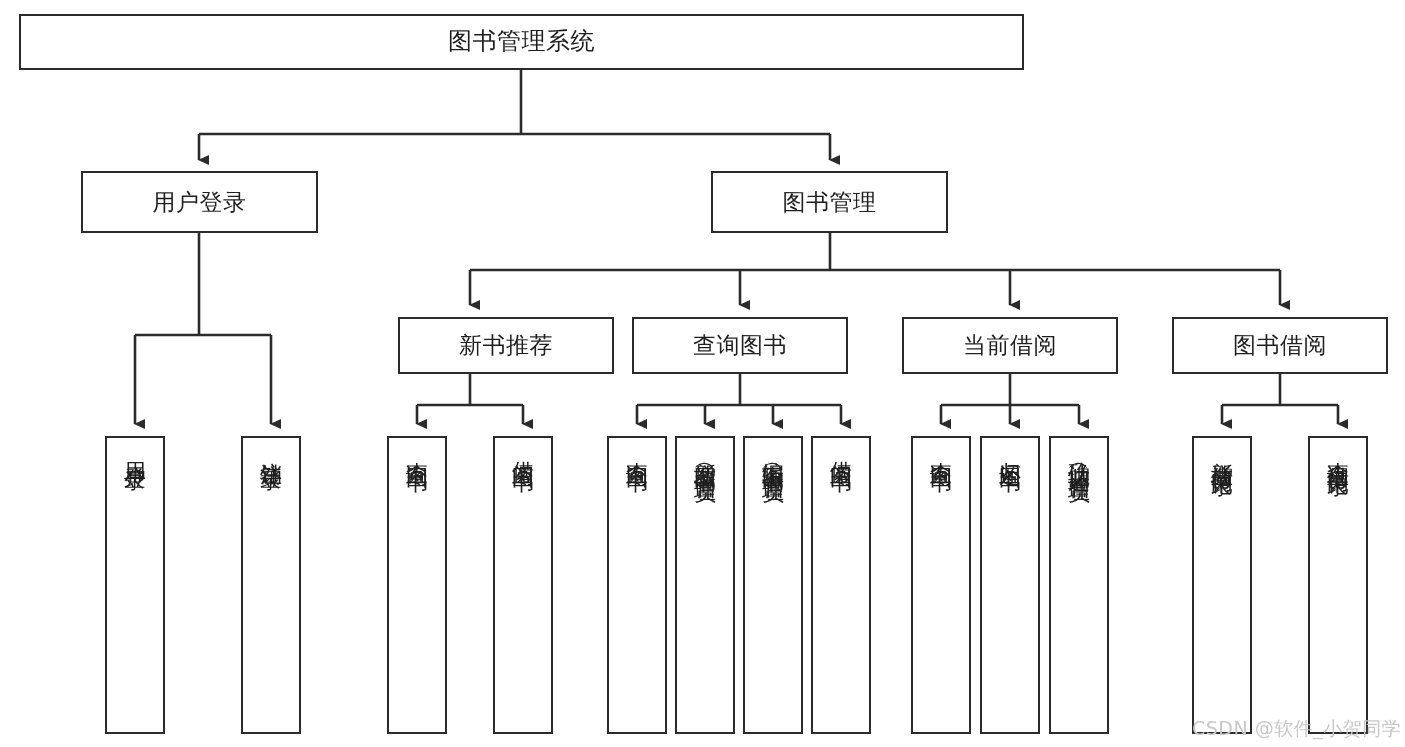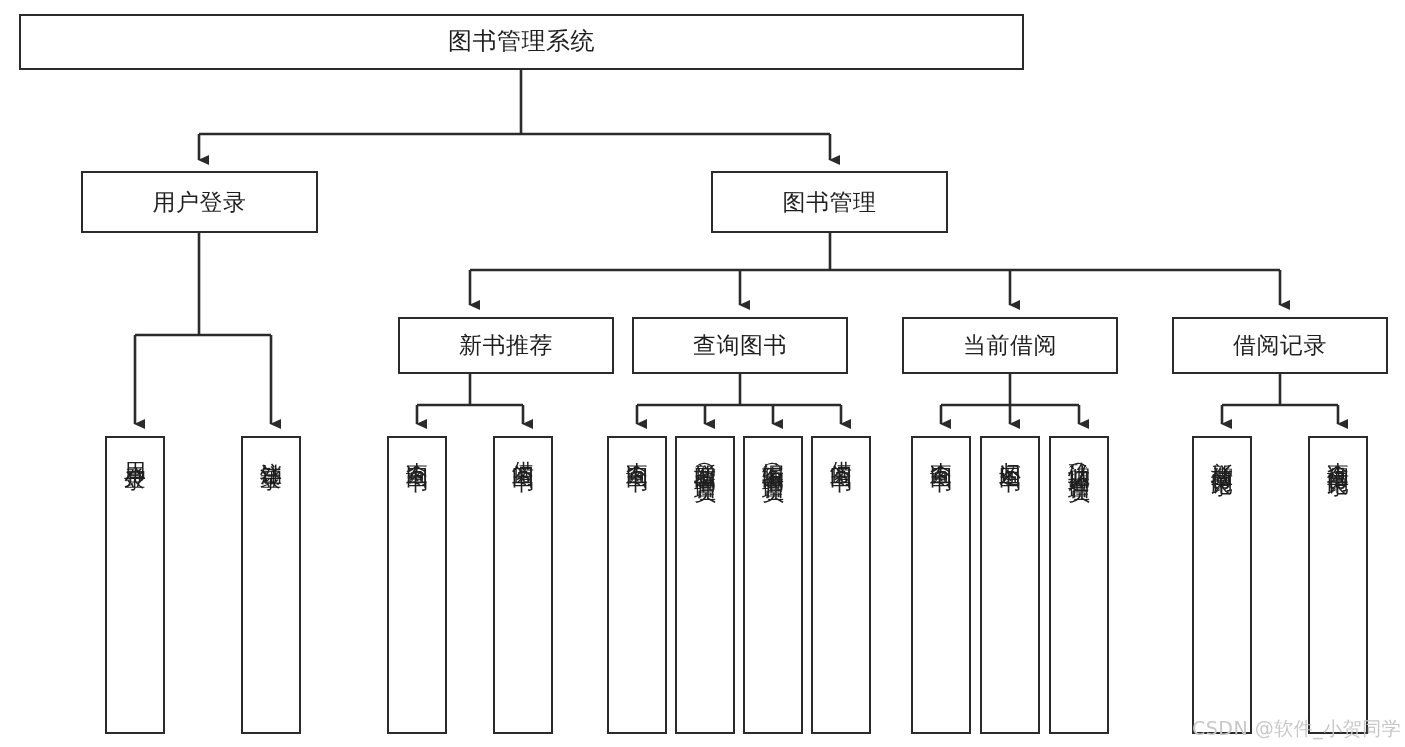--- a/index.html
+++ b/index.html
@@ -138,21 +138,21 @@
   <div class="node horiz" style="left:362px; top:317px; width:216px; height:57px;margin-left:36px;">
     <span class="label">新书推荐</span>
   </div>
   <div class="node horiz" style="left:632px; top:317px; width:216px; height:57px;">
     <span class="label">查询图书</span>
   </div>
   <div class="node horiz" style="left:902px; top:317px; width:216px; height:57px;">
     <span class="label">当前借阅</span>
   </div>
   <div class="node horiz" style="left:1172px; top:317px; width:216px; height:57px;">
-    <span class="label">借阅记录</span>
+    <span class="label">图书借阅</span>
   </div>
 
   <div class="node vert" style="left:105px; top:436px; width:60px; height:298px;">
     <span class="label">用户登录</span>
   </div>
   <div class="node vert" style="left:241px; top:436px; width:60px; height:298px;">
     <span class="label">注销登录</span>
   </div>
 
   <div class="node vert" style="left:387px; top:436px; width:60px; height:298px;">

